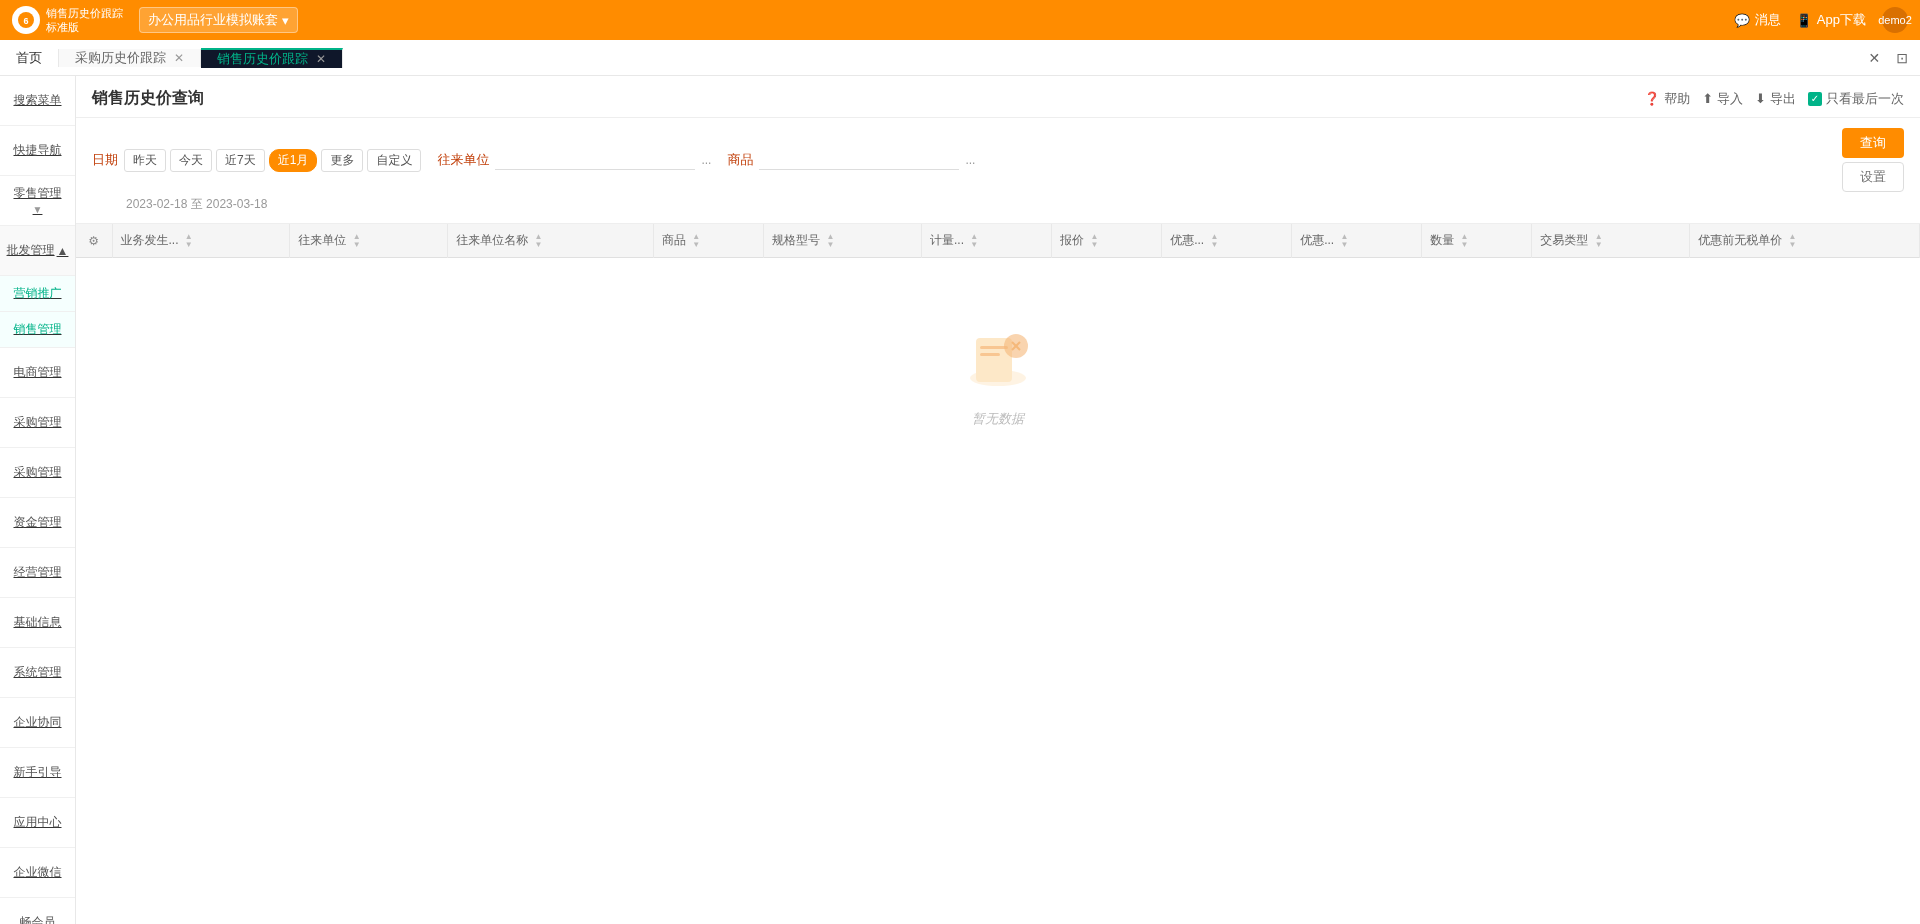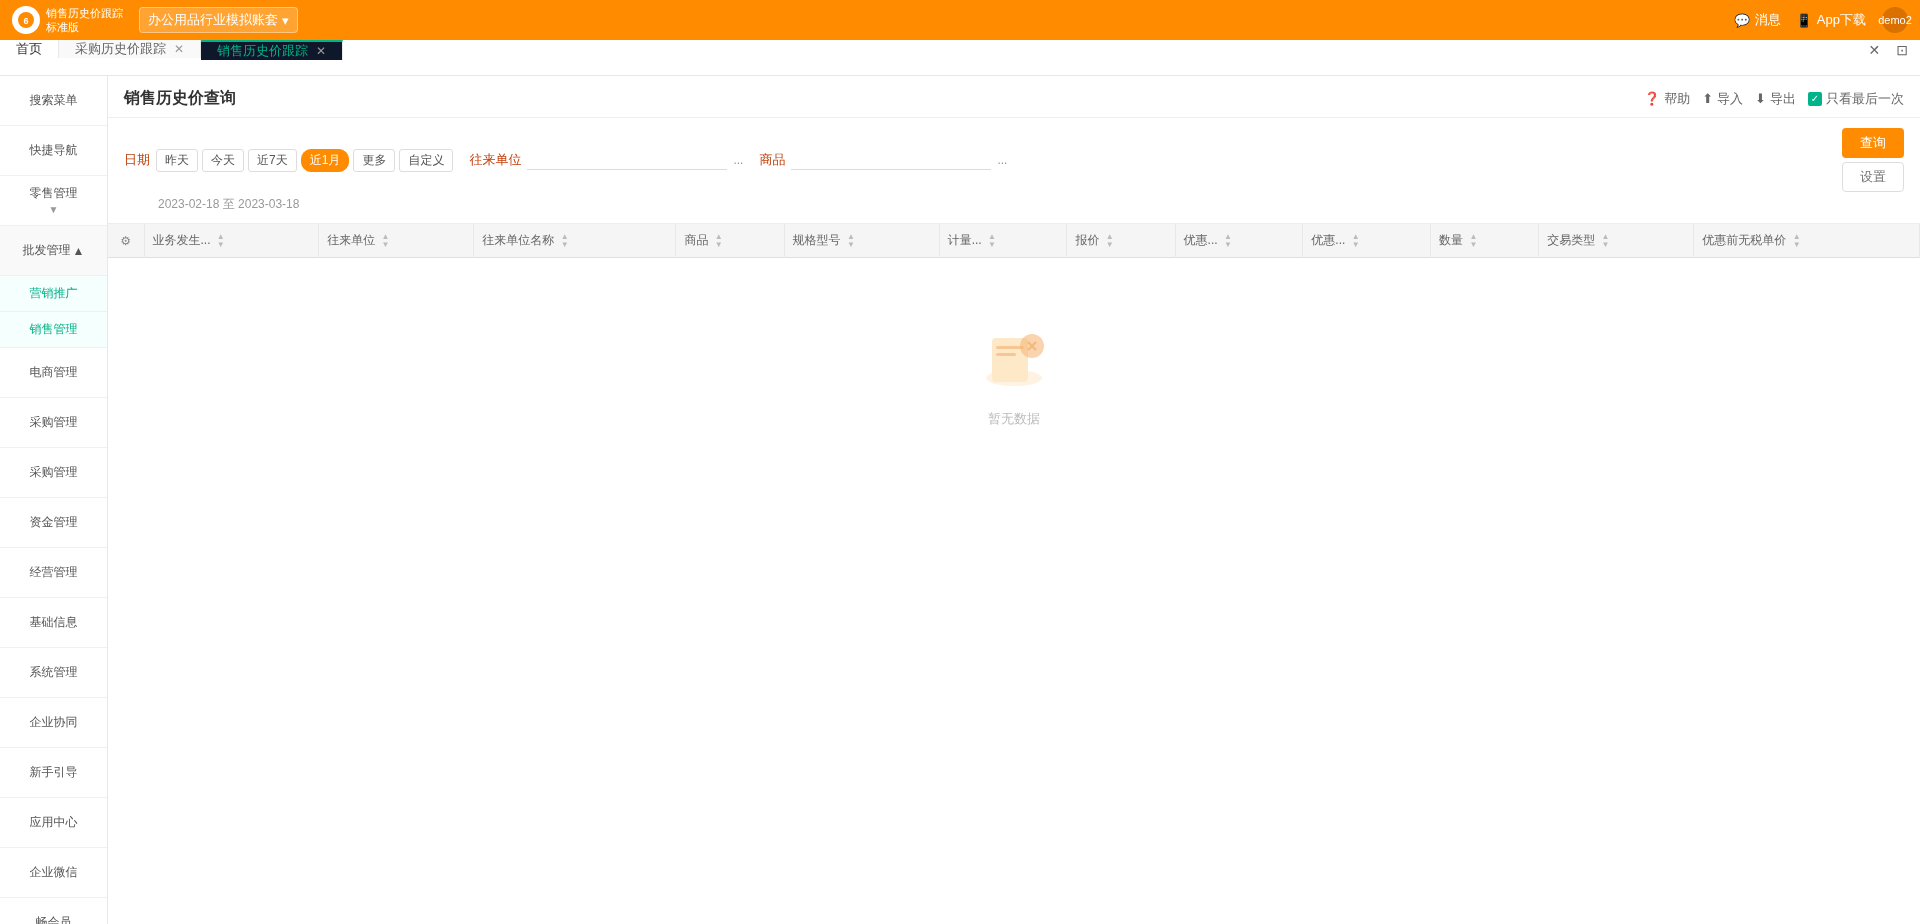--- a/index.html
+++ b/index.html
@@ -76,21 +76,21 @@
       justify-content: center;
       color: #fff;
       font-size: 11px;
     }
 
     
     .tab-bar {
       height: 36px;
       background: #fff;
       display: flex;
-      align-items: flex-start;
+      align-items: center;
       border-bottom: 1px solid #e8e8e8;
       flex-shrink: 0;
     }
     .tab-item {
       display: flex;
       align-items: center;
       padding: 0 16px;
       gap: 6px;
       cursor: pointer;
       font-size: 13px;
@@ -133,27 +133,28 @@
 
     
     .main-layout {
       display: flex;
       flex: 1;
       overflow: hidden;
     }
 
     
     .sidebar {
-      width: 108px;
+      width: 76px;
       background: #fff;
       border-right: 1px solid #e8e8e8;
       display: flex;
       flex-direction: column;
       overflow-y: auto;
       flex-shrink: 0;
+      text-decoration: underline;
     }
     .sidebar-item {
       display: flex;
       flex-direction: column;
       align-items: center;
       justify-content: center;
       padding: 10px 4px;
       cursor: pointer;
       font-size: 12px;
       color: #555;
@@ -384,20 +385,21 @@
     }
 
     
     .empty-state {
       display: flex;
       flex-direction: column;
       align-items: center;
       justify-content: center;
       padding: 60px 20px;
       color: #999;
+      font-style: italic;
     }
     .empty-icon {
       width: 80px;
       height: 80px;
       margin-bottom: 12px;
     }
     .empty-text {
       font-size: 13px;
       color: #bbb;
     }

